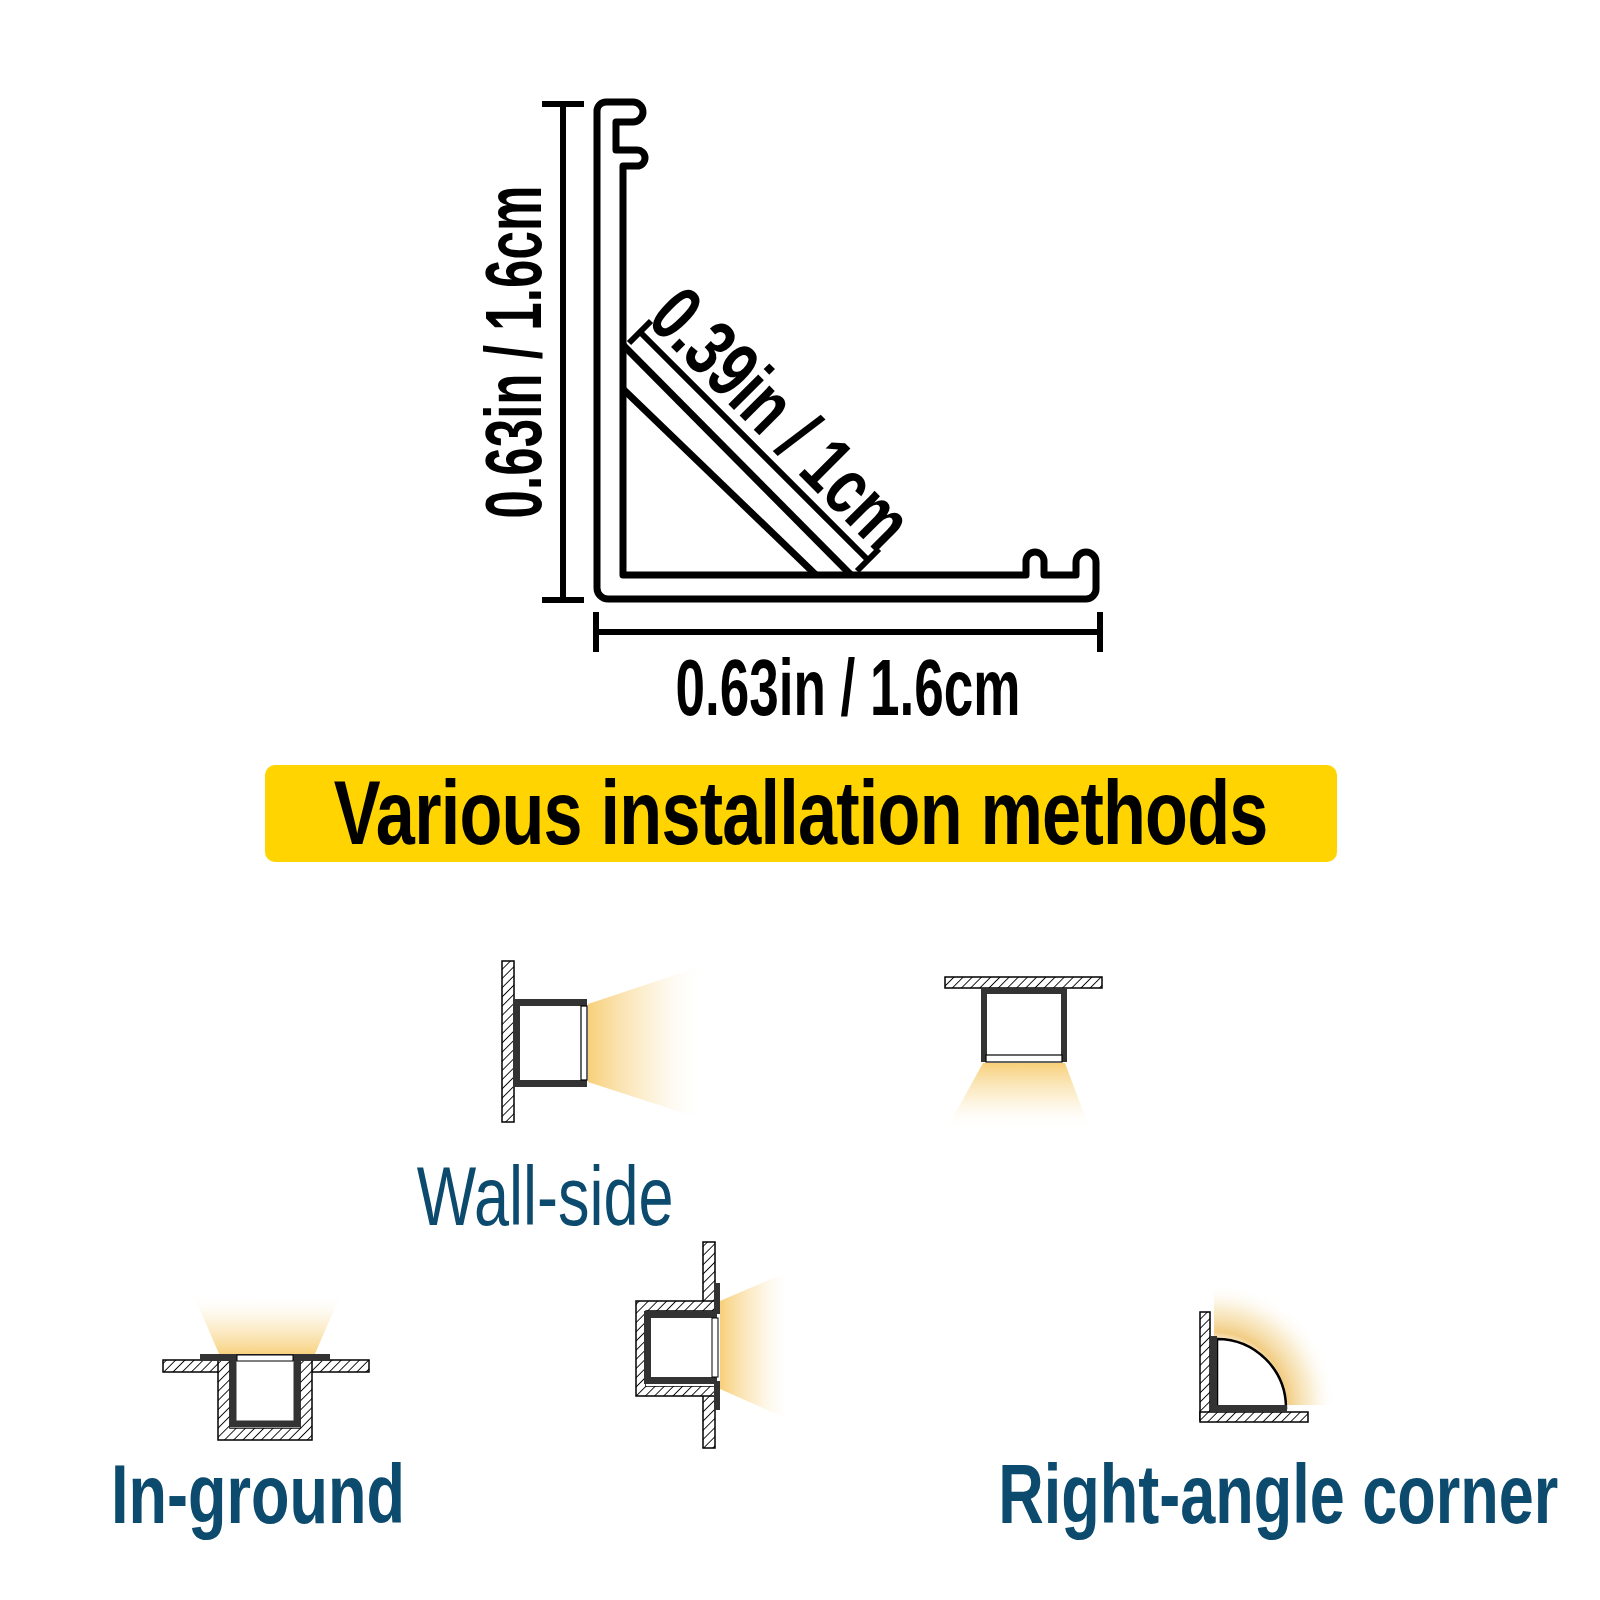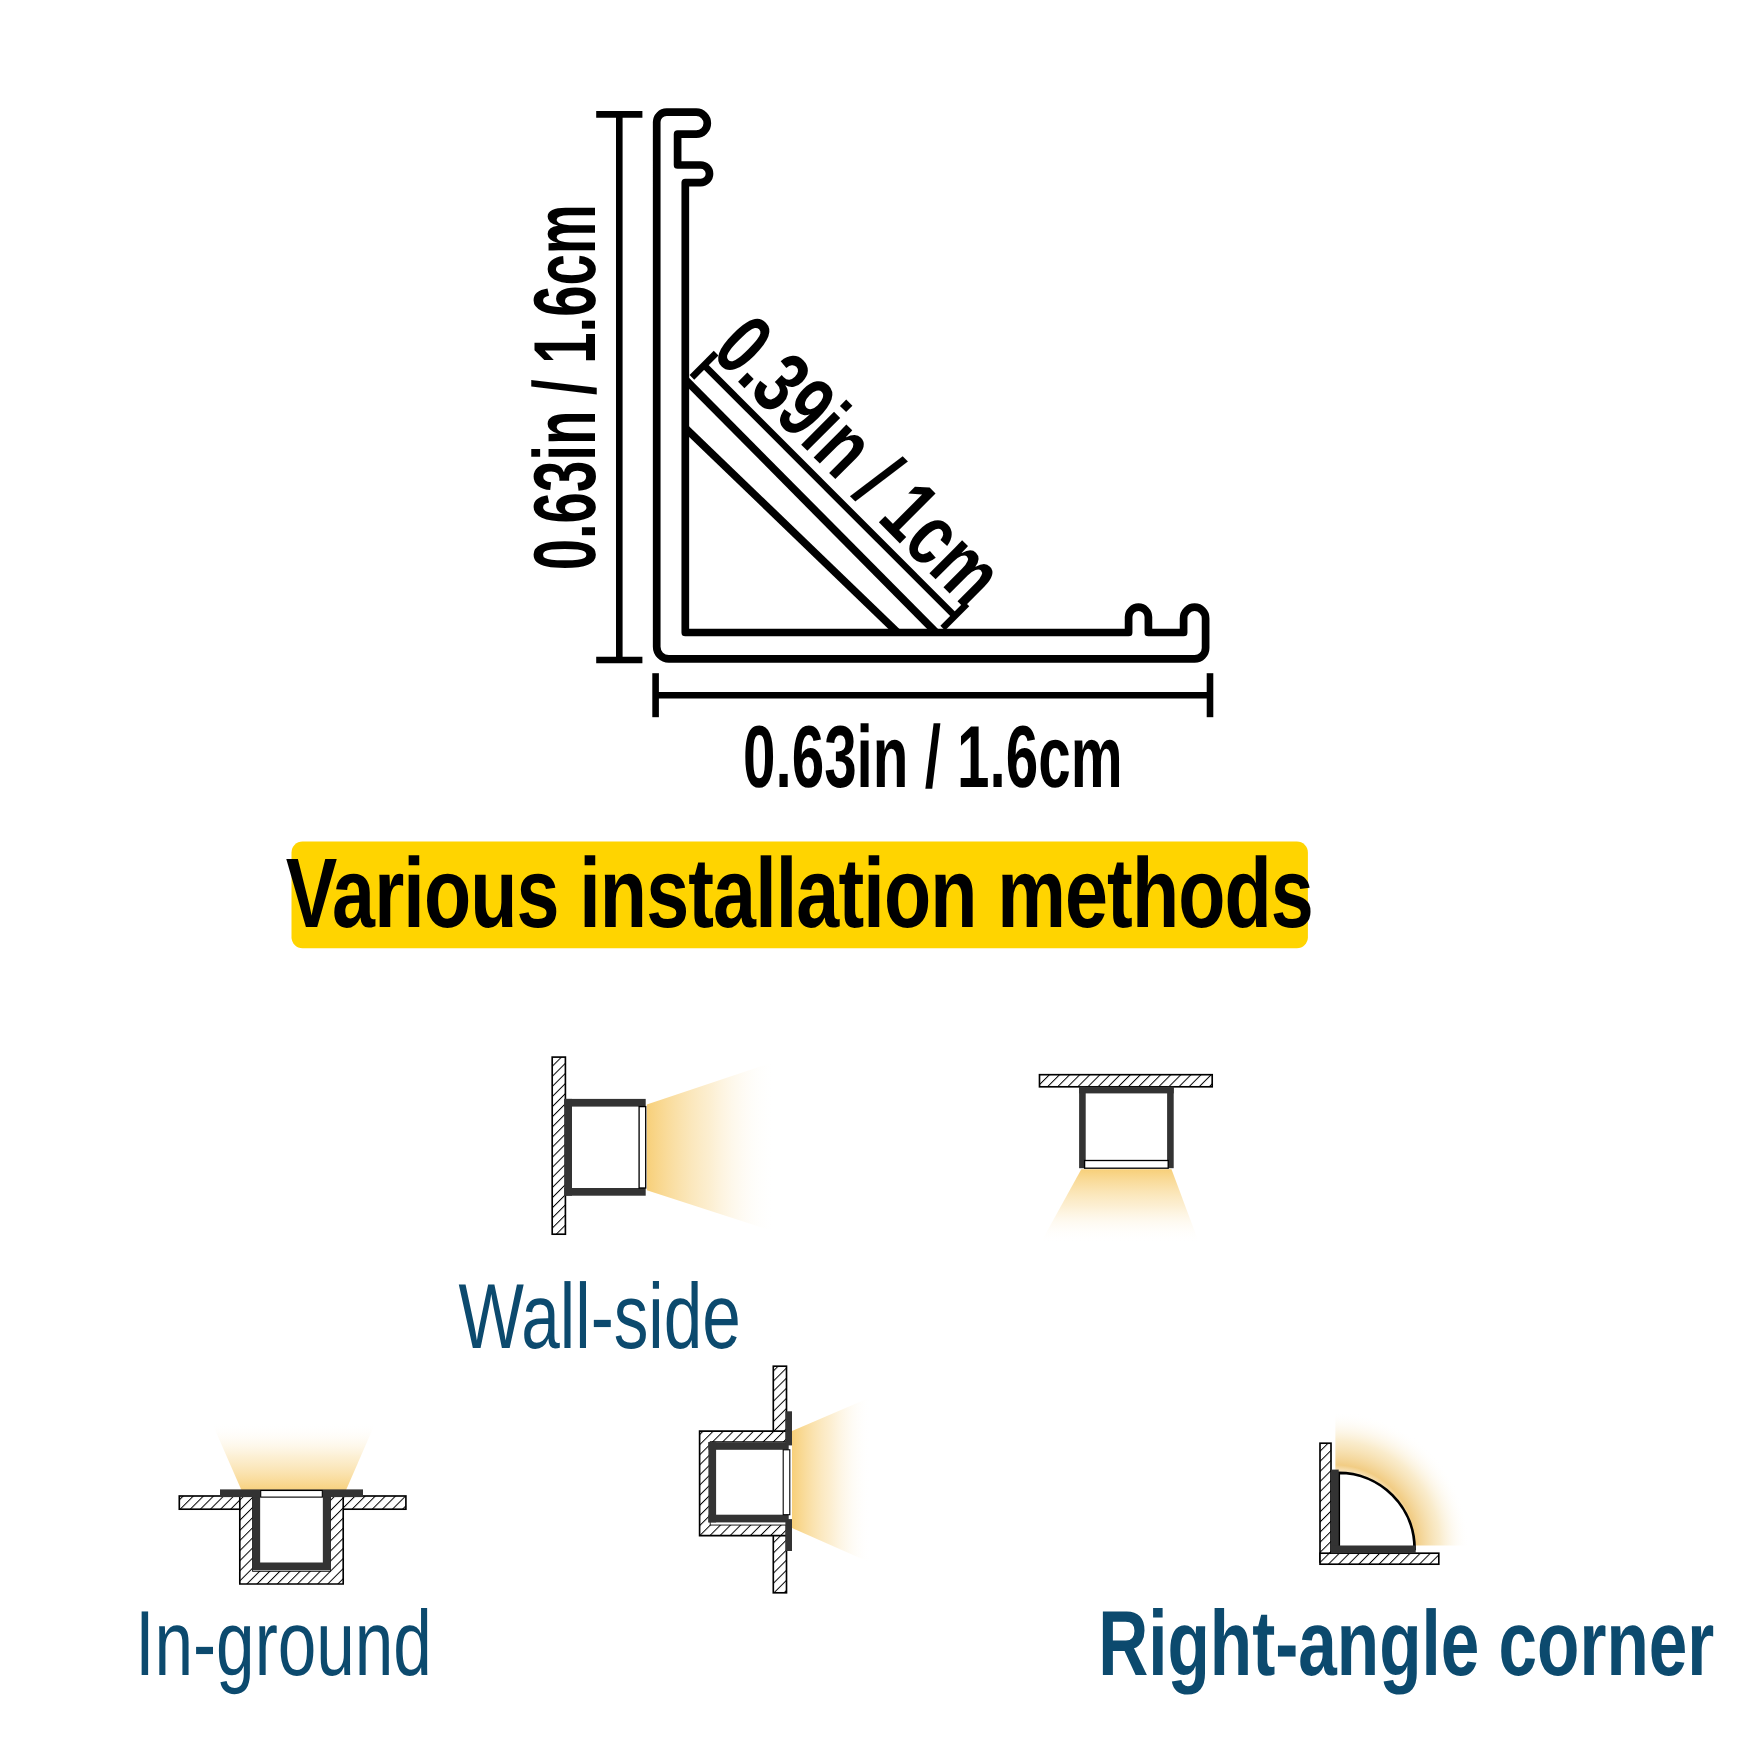--- a/index.html
+++ b/index.html
@@ -2,21 +2,21 @@
 <html><head>
 <meta charset="utf-8">
 <style>
   html,body{margin:0;padding:0;background:#fff;}
   .canvas{
     position:relative;width:1600px;height:1600px;background:#ffffff;
     font-family:"Liberation Sans","DejaVu Sans",sans-serif;overflow:hidden;
   }
   .art{position:absolute;left:0;top:0;width:1600px;height:1600px;}
   .banner{
-    position:absolute;left:265px;top:765px;width:924px;height:97px;
+    position:absolute;left:265px;top:765px;width:1072px;height:97px;
     background:#FFD400;border-radius:10px;
     display:flex;align-items:center;justify-content:center;
   }
   .banner span{
     display:inline-block;font-size:90px;font-weight:bold;color:#000;
     transform:scaleX(0.78);white-space:nowrap;letter-spacing:-1px;
   }
   .method-label{
     position:absolute;text-align:center;font-size:84px;line-height:92px;
     color:#0c4a6e;white-space:nowrap;
@@ -158,20 +158,20 @@
     </g>
   </svg>
 
   <div class="banner">
     <span>Various installation methods</span>
   </div>
 
   <div class="method-label" style="left:295px;top:1150px;width:500px;">
     <span>Wall-side</span>
   </div>
-  <div class="method-label" style="left:8px;top:1448px;width:500px;">
+  <div class="method-label" style="left:8px;top:1448px;width:500px;font-weight:bold;">
     <span>In-ground</span>
   </div>
   <div class="method-label" style="left:905px;top:1448px;width:600px;font-weight:bold;">
     <span>Right-angle corner</span>
   </div>
 
 </div>
 
 </body></html>

